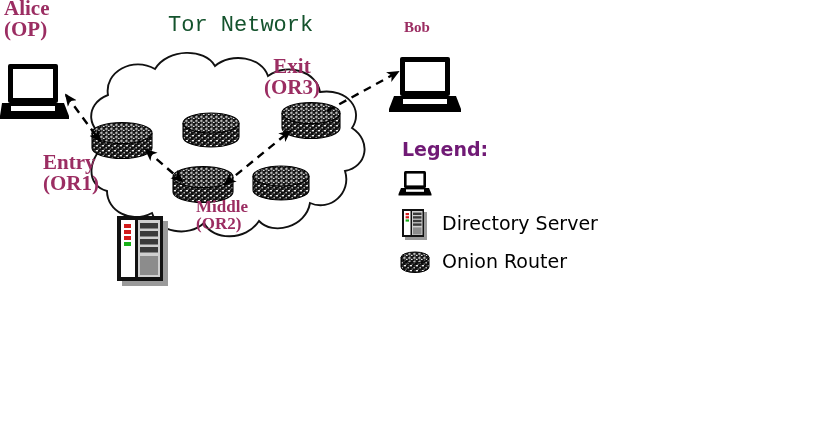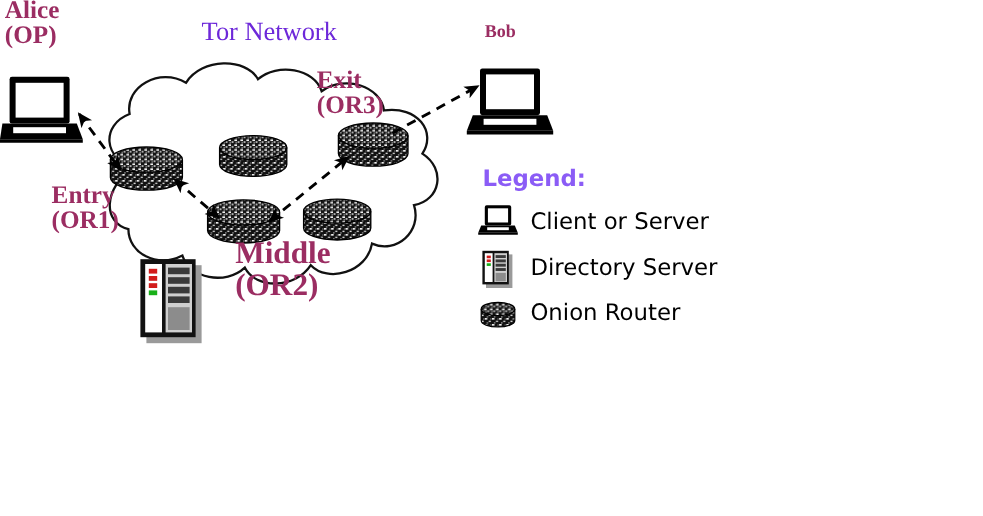--- a/index.html
+++ b/index.html
@@ -16,34 +16,34 @@
     font-family:"Liberation Serif", serif;
     font-weight:bold;
     color:#9B2D62;
     line-height:1.02;
     white-space:pre;
     letter-spacing:0px;
   }
   #label-alice{left:4px;  top:-2px;  font-size:21px;}
   #label-bob{  left:404px;top:20px;  font-size:15px;}
   #label-entry{left:31px; top:152px; font-size:21px;margin-left:12px;}
-  #label-middle{left:196px;top:198px;font-size:26px;}
-  #label-exit{ left:264px;top:56px;  font-size:21px;}
+  #label-middle{left:196px;top:198px;font-size:17px;}
+  #label-exit{ left:264px;top:56px;  font-size:21px;text-align:center;}
 
   #title-tor{
     position:absolute;left:168px;top:13px;
-    font-family:Liberation Serif, serif;
-    font-size:22px;color:#6d28d9;font-weight:normal;white-space:pre;
+    font-family:Liberation Mono, monospace;
+    font-size:22px;color:#14532d;font-weight:normal;white-space:pre;
   }
 
   
   #legend{position:absolute;left:398px;top:138px;width:300px;}
   #legend-title{
     font-family:"DejaVu Sans", sans-serif;
-    font-weight:bold;font-size:19px;color:#8b5cf6;margin:0 0 8px 4px;white-space:pre;
+    font-weight:bold;font-size:19px;color:#701a75;margin:0 0 8px 4px;white-space:pre;
   }
   .legend-row{display:flex;align-items:center;height:34px;margin-bottom:4px;}
   .legend-icon{width:34px;height:32px;position:relative;flex:0 0 34px;margin-right:10px;}
   .legend-text{
     font-family:"DejaVu Sans", sans-serif;
     font-size:19px;color:#000;white-space:pre;
   }
 </style>
 </head>
 <body>
@@ -188,21 +188,20 @@
     <div class="legend-row">
       <div class="legend-icon">
         <svg viewBox="0 0 34 32" width="34" height="32">
           <rect x="6" y="2" width="22" height="17" rx="1.5" fill="#000"></rect>
           <rect x="8.6" y="4.6" width="16.8" height="11.8" fill="#fff"></rect>
           <path d="M 3 19 L 31 19 L 33.5 25 L 0.5 25 Z" fill="#000"></path>
           <rect x="8" y="20.4" width="18" height="2.4" fill="#fff"></rect>
           <path d="M 0.5 25 L 33.5 25 L 33.5 26.6 L 0.5 26.6 Z" fill="#000"></path>
         </svg>
       </div>
-      <div class="legend-text">Client or Server</div>
     </div>
 
     <div class="legend-row">
       <div class="legend-icon">
         <svg viewBox="0 0 34 32" width="34" height="34">
           <rect x="7" y="4" width="22" height="28" fill="#9a9a9a"></rect>
           <rect x="4" y="1" width="22" height="28" fill="#111"></rect>
           <rect x="6" y="3" width="6.5" height="24" fill="#ffffff"></rect>
           <rect x="7.6" y="5" width="3.4" height="2.2" fill="#d21c1c"></rect>
           <rect x="7.6" y="8.2" width="3.4" height="2.2" fill="#d21c1c"></rect>

